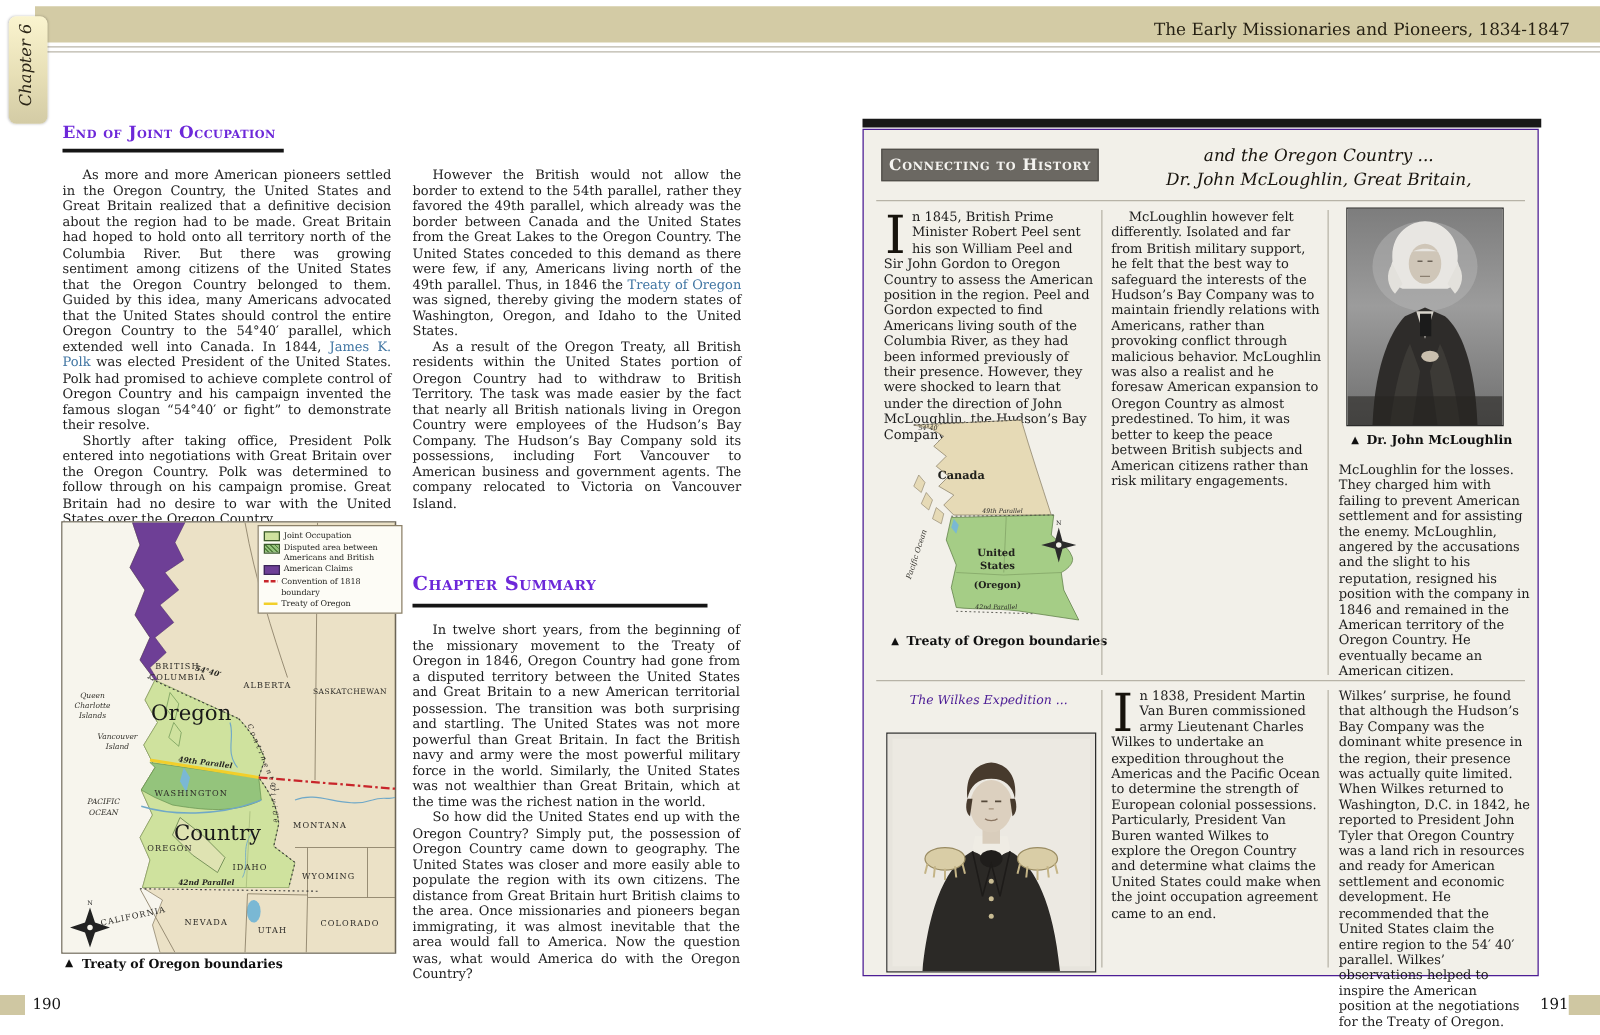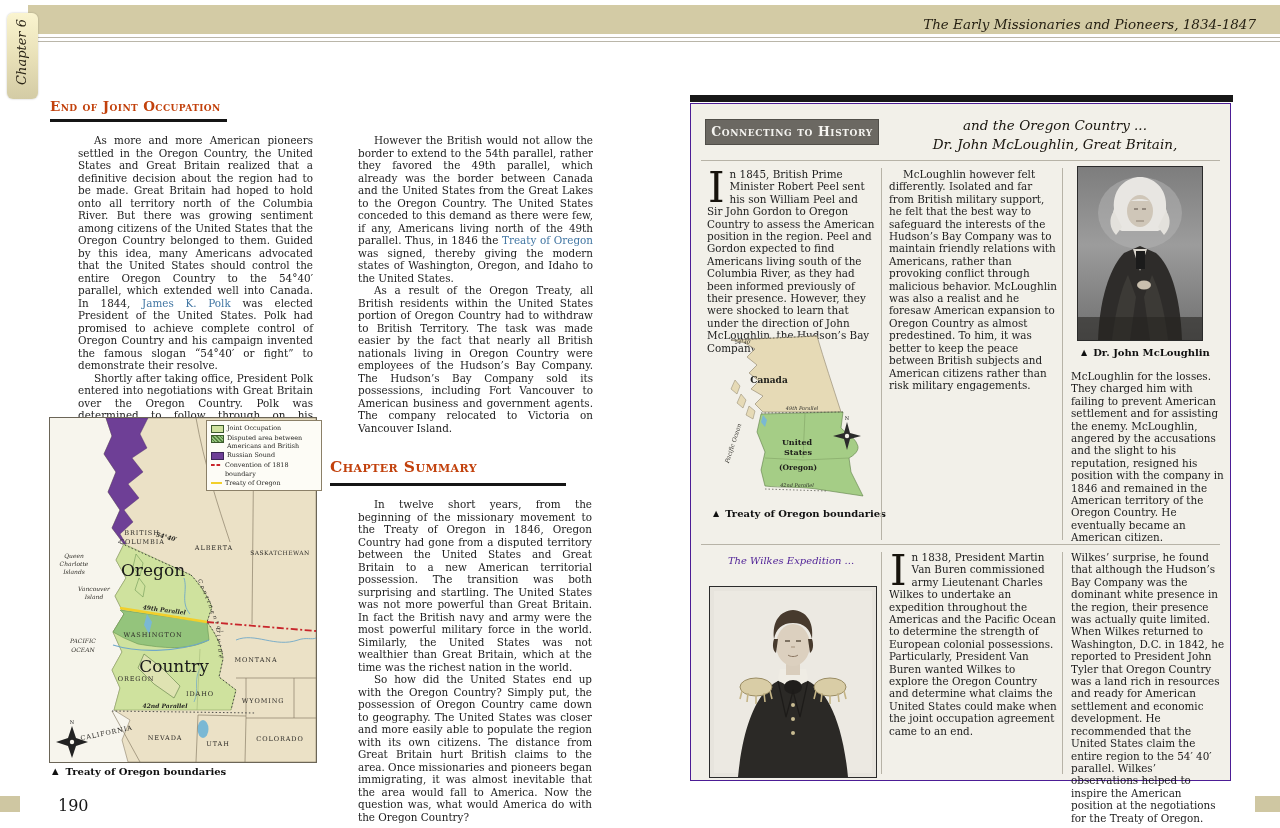--- a/index.html
+++ b/index.html
@@ -2,42 +2,42 @@
 <html><head>
 <meta charset="utf-8">
 <style>
   html,body{margin:0;padding:0;background:#ffffff;}
   .page{position:relative;width:1280px;height:828px;background:#ffffff;overflow:hidden;
         font-family:"DejaVu Serif", serif;color:#1c1c1c;}
   .abs{position:absolute;}
 
   
   .band{left:28px;top:5px;width:1252px;height:29px;background:#d3cba5;}
-  .running{right:24px;top:11px;font-style:italic;font-size:13.5px;color:#241f12;font-weight:500;}
+  .running{right:24px;top:11px;font-size:13.5px;color:#241f12;font-weight:500;}
   .hrule{left:28px;width:1252px;height:1px;background:#bab6a9;}
   .chtab{left:7px;top:13px;width:31px;height:86px;border-radius:6px;
          background:linear-gradient(180deg,#faf4cf 0%,#e7dfb6 55%,#d3cba5 100%);
          box-shadow:0 0 2px rgba(0,0,0,.25);}
   .chtab span{position:absolute;left:7px;top:6px;writing-mode:vertical-rl;transform:rotate(180deg);
          font-style:italic;font-size:13px;color:#2a2416;white-space:nowrap;}
 
   
-  .secthead{font-size:13.5px;font-weight:bold;font-variant:small-caps;letter-spacing:.4px;color:#c2410c;}
+  .secthead{font-size:13.5px;font-weight:bold;font-variant:small-caps;letter-spacing:.4px;color:#6d28d9;}
   .cshead{font-size:15.5px;text-align:right;}
   .rule{background:#151515;height:3px;}
   .bodycol{width:263px;font-size:10.4px;line-height:12.5px;text-align:justify;}
   .bodycol p{margin:0;}
-  p.ind{text-indent:16px;margin-left:28px;}
+  p.ind{text-indent:16px;}
   a.tlink{color:#4176a3;text-decoration:none;}
 
   .cap{font-size:10px;font-weight:bold;color:#101010;}
   .cap .tri{font-size:8.5px;margin-right:7px;position:relative;top:-1px;}
 
   
-  .pgnum{font-size:16px;color:#151515;margin-left:32px;}
+  .pgnum{font-size:12px;color:#151515;}
   .pgbar{background:#cfc7a2;height:16px;}
 
   
   .bigmap{left:49px;top:417px;width:266px;height:344px;border:1px solid #6b6557;background:#f7f5ed;}
   .map-legend{position:absolute;left:156px;top:2px;width:106px;background:#fdfcf6;
               border:1px solid #8b8068;padding:3px 4px 2px 4px;font-size:6.4px;line-height:1.28;color:#1d1d1a;}
   .lgrow{display:flex;align-items:flex-start;margin-bottom:1px;}
   .sw{flex:0 0 11px;height:6px;margin:1px 3px 0 0;border:1px solid #3c5a2c;}
   .sw-joint{background:#cfe29e;}
   .sw-disp{background:repeating-linear-gradient(45deg,#94c47c 0 1.6px,#55813f 1.6px 2.6px);}
@@ -187,21 +187,21 @@
       <div class="lgrow">
           <span class="sw sw-joint"></span>
           <span>Joint Occupation</span>
         </div>
       <div class="lgrow">
           <span class="sw sw-disp"></span>
           <span>Disputed area between Americans and British</span>
         </div>
       <div class="lgrow">
           <span class="sw sw-rus"></span>
-          <span>Russian Sound</span>
+          <span>American Claims</span>
         </div>
       <div class="lgrow">
           <span class="sw sw-line sw-red"></span>
           <span>Convention of 1818 boundary</span>
         </div>
       <div class="lgrow">
           <span class="sw sw-line sw-yel"></span>
           <span>Treaty of Oregon</span>
         </div>
     </div>

